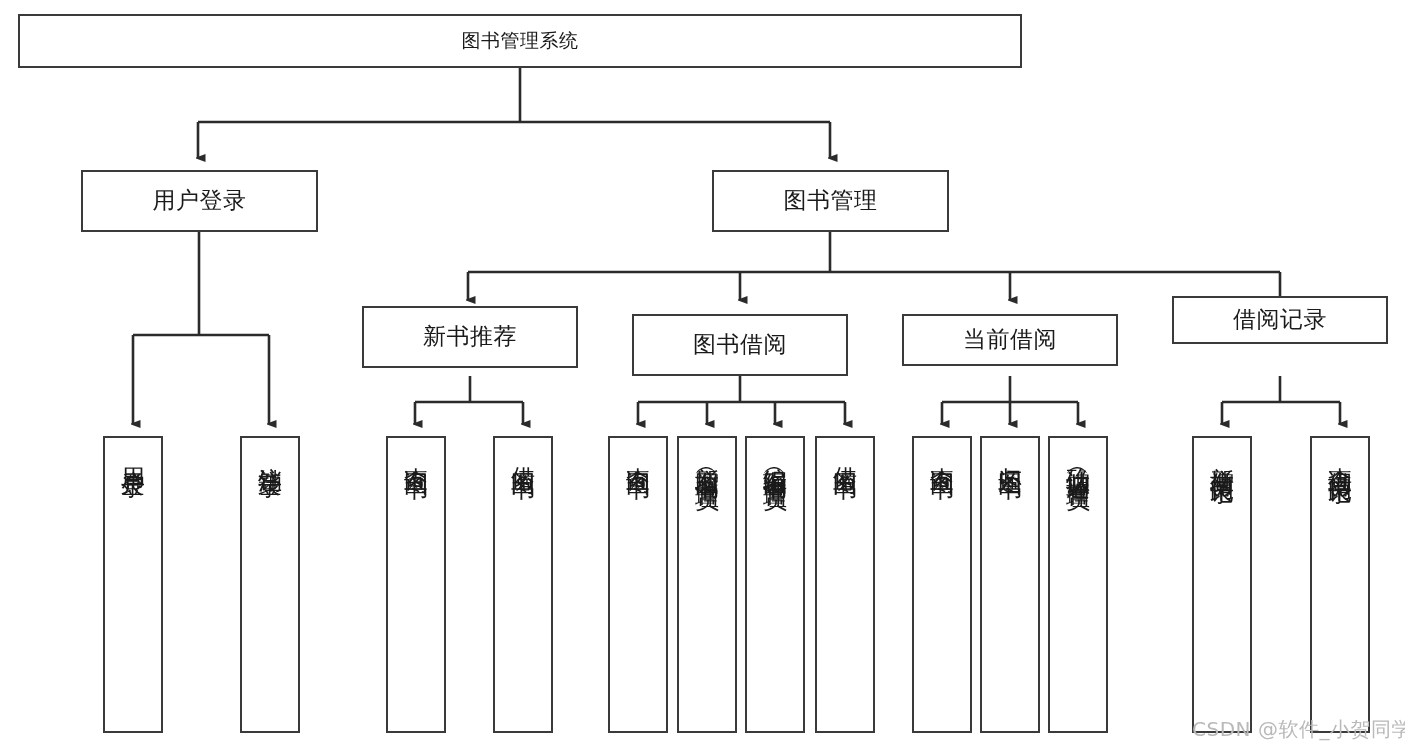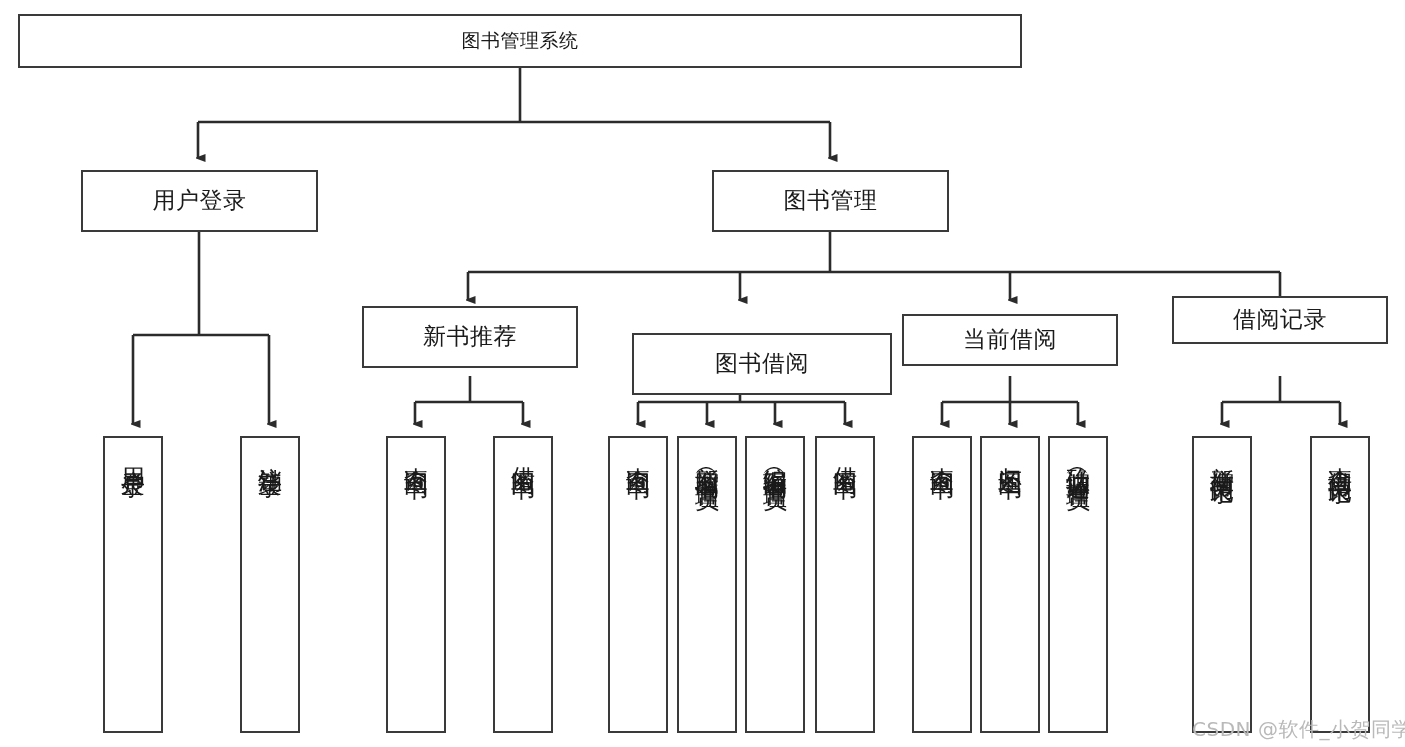--- a/index.html
+++ b/index.html
@@ -132,21 +132,21 @@
   <div class="node horiz" style="left:81px; top:170px; width:237px; height:62px;">
     <span class="label">用户登录</span>
   </div>
   <div class="node horiz" style="left:712px; top:170px; width:237px; height:62px;">
     <span class="label">图书管理</span>
   </div>
 
   <div class="node horiz" style="left:362px; top:306px; width:216px; height:62px;">
     <span class="label">新书推荐</span>
   </div>
-  <div class="node horiz" style="left:632px; top:314px; width:260px; height:62px;margin-top:19px;">
+  <div class="node horiz" style="left:632px; top:314px; width:216px; height:62px;">
     <span class="label">图书借阅</span>
   </div>
   <div class="node horiz" style="left:902px; top:314px; width:216px; height:52px;">
     <span class="label">当前借阅</span>
   </div>
   <div class="node horiz" style="left:1172px; top:296px; width:216px; height:48px;">
     <span class="label">借阅记录</span>
   </div>
 
   <div class="node vert" style="left:103px; top:436px; width:60px; height:297px;">

